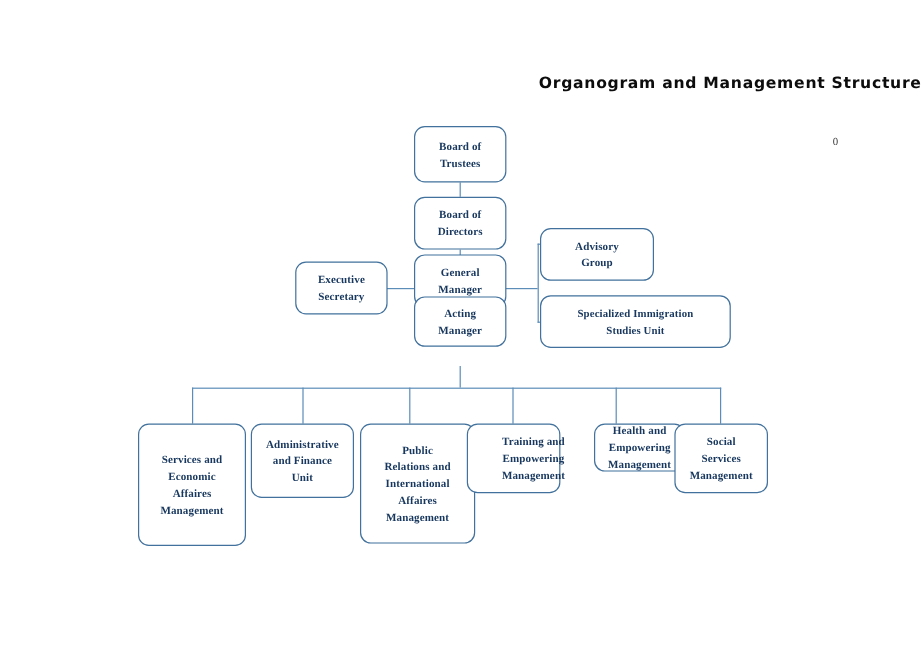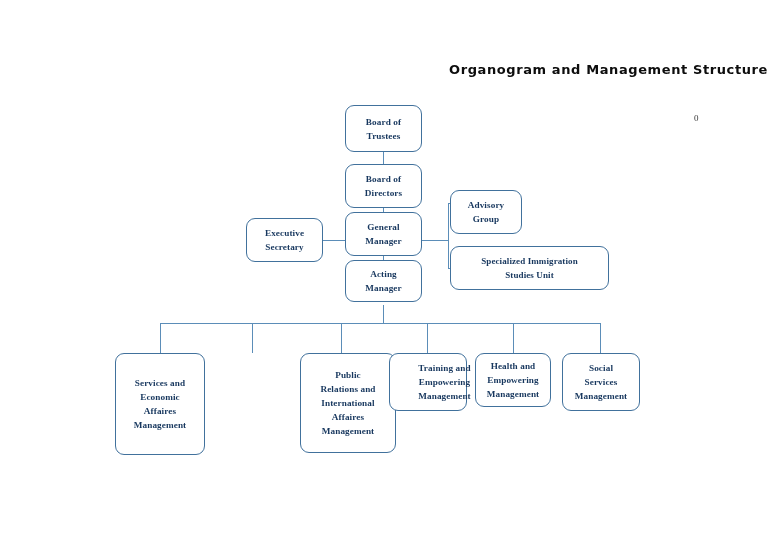--- a/index.html
+++ b/index.html
@@ -130,58 +130,63 @@
   <div class="node" style="left:345px; top:212px; width:77px; height:44px;">
     <span class="ln">General</span>
     <span class="ln">Manager</span>
   </div>
 
   <div class="node" style="left:246px; top:218px; width:77px; height:44px;">
     <span class="ln">Executive</span>
     <span class="ln">Secretary</span>
   </div>
 
-  <div class="node" style="left:450px; top:190px; width:72px; height:44px;">
+  <div class="node" style="left:450px; top:190px; width:95px; height:44px;">
     <span class="ln">Advisory</span>
     <span class="ln">Group</span>
   </div>
 
   <div class="node wide" style="left:450px; top:246px; width:159px; height:44px;">
     <span class="ln">Specialized  Immigration</span>
     <span class="ln">Studies Unit</span>
   </div>
 
-  <div class="node" style="left:345px; top:260px; width:77px; height:42px;">
+  <div class="node" style="left:345px; top:247px; width:77px; height:42px;">
     <span class="ln">Acting</span>
     <span class="ln">Manager</span>
   </div>
 
   <div class="node" style="left:115px; top:353px; width:90px; height:102px;">
     <span class="ln">Services  and</span>
     <span class="ln">Economic</span>
     <span class="ln">Affaires</span>
     <span class="ln">Management</span>
   </div>
 
+  <div class="node" style="left:209px; top:353px; width:86px; height:62px;">
+    <span class="ln">Administrative</span>
+    <span class="ln">and Finance</span>
+    <span class="ln">Unit</span>
+  </div>
 
   <div class="node" style="left:300px; top:353px; width:96px; height:100px;">
     <span class="ln">Public</span>
     <span class="ln">Relations  and</span>
     <span class="ln">International</span>
     <span class="ln">Affaires</span>
     <span class="ln">Management</span>
   </div>
 
   <div class="node" style="left:389px; top:353px; width:78px; height:58px;padding-left:36px;">
     <span class="ln">Training  and</span>
     <span class="ln">Empowering</span>
     <span class="ln">Management</span>
   </div>
 
-  <div class="node" style="left:475px; top:353px; width:76px; height:54px;">
+  <div class="node" style="left:495px; top:353px; width:76px; height:40px;">
     <span class="ln">Health and</span>
     <span class="ln">Empowering</span>
     <span class="ln">Management</span>
   </div>
 
   <div class="node" style="left:562px; top:353px; width:78px; height:58px;">
     <span class="ln">Social</span>
     <span class="ln">Services</span>
     <span class="ln">Management</span>
   </div>

